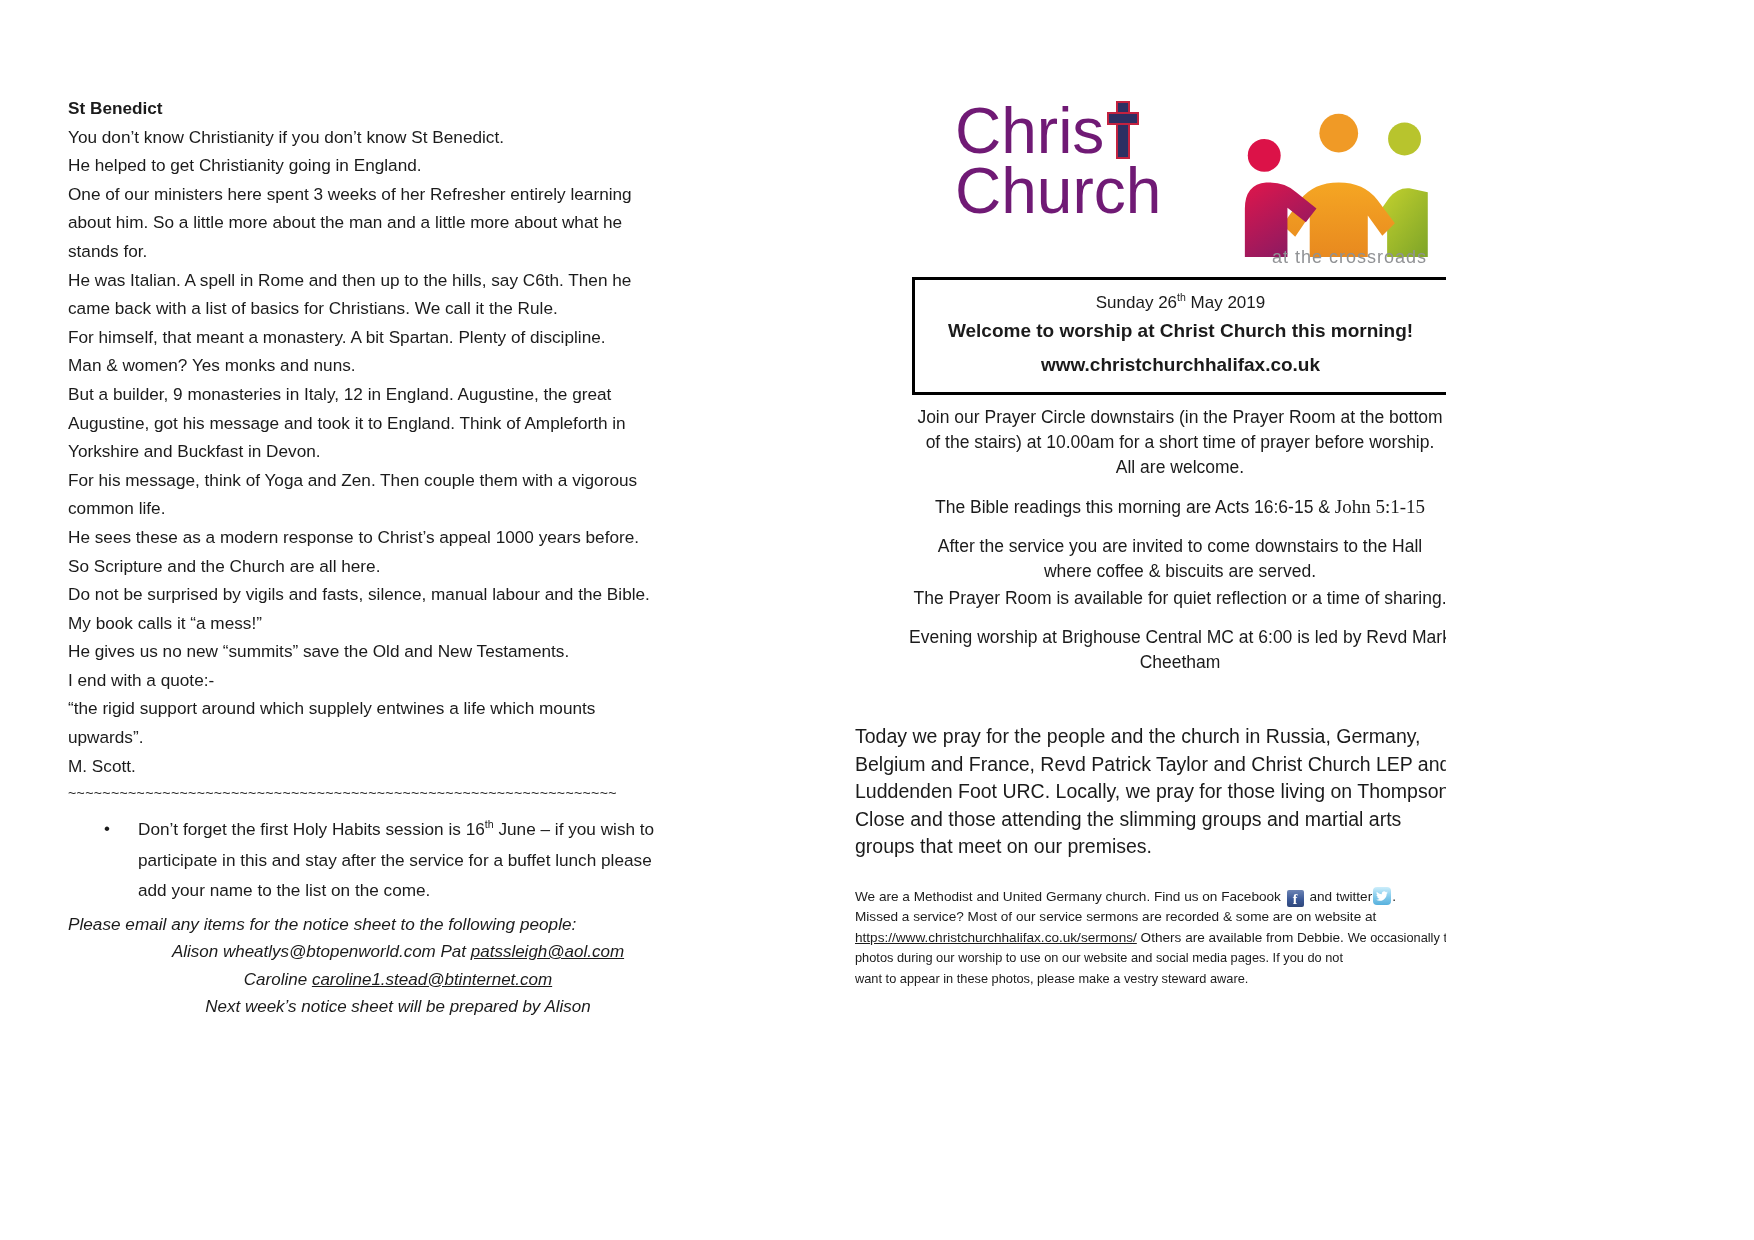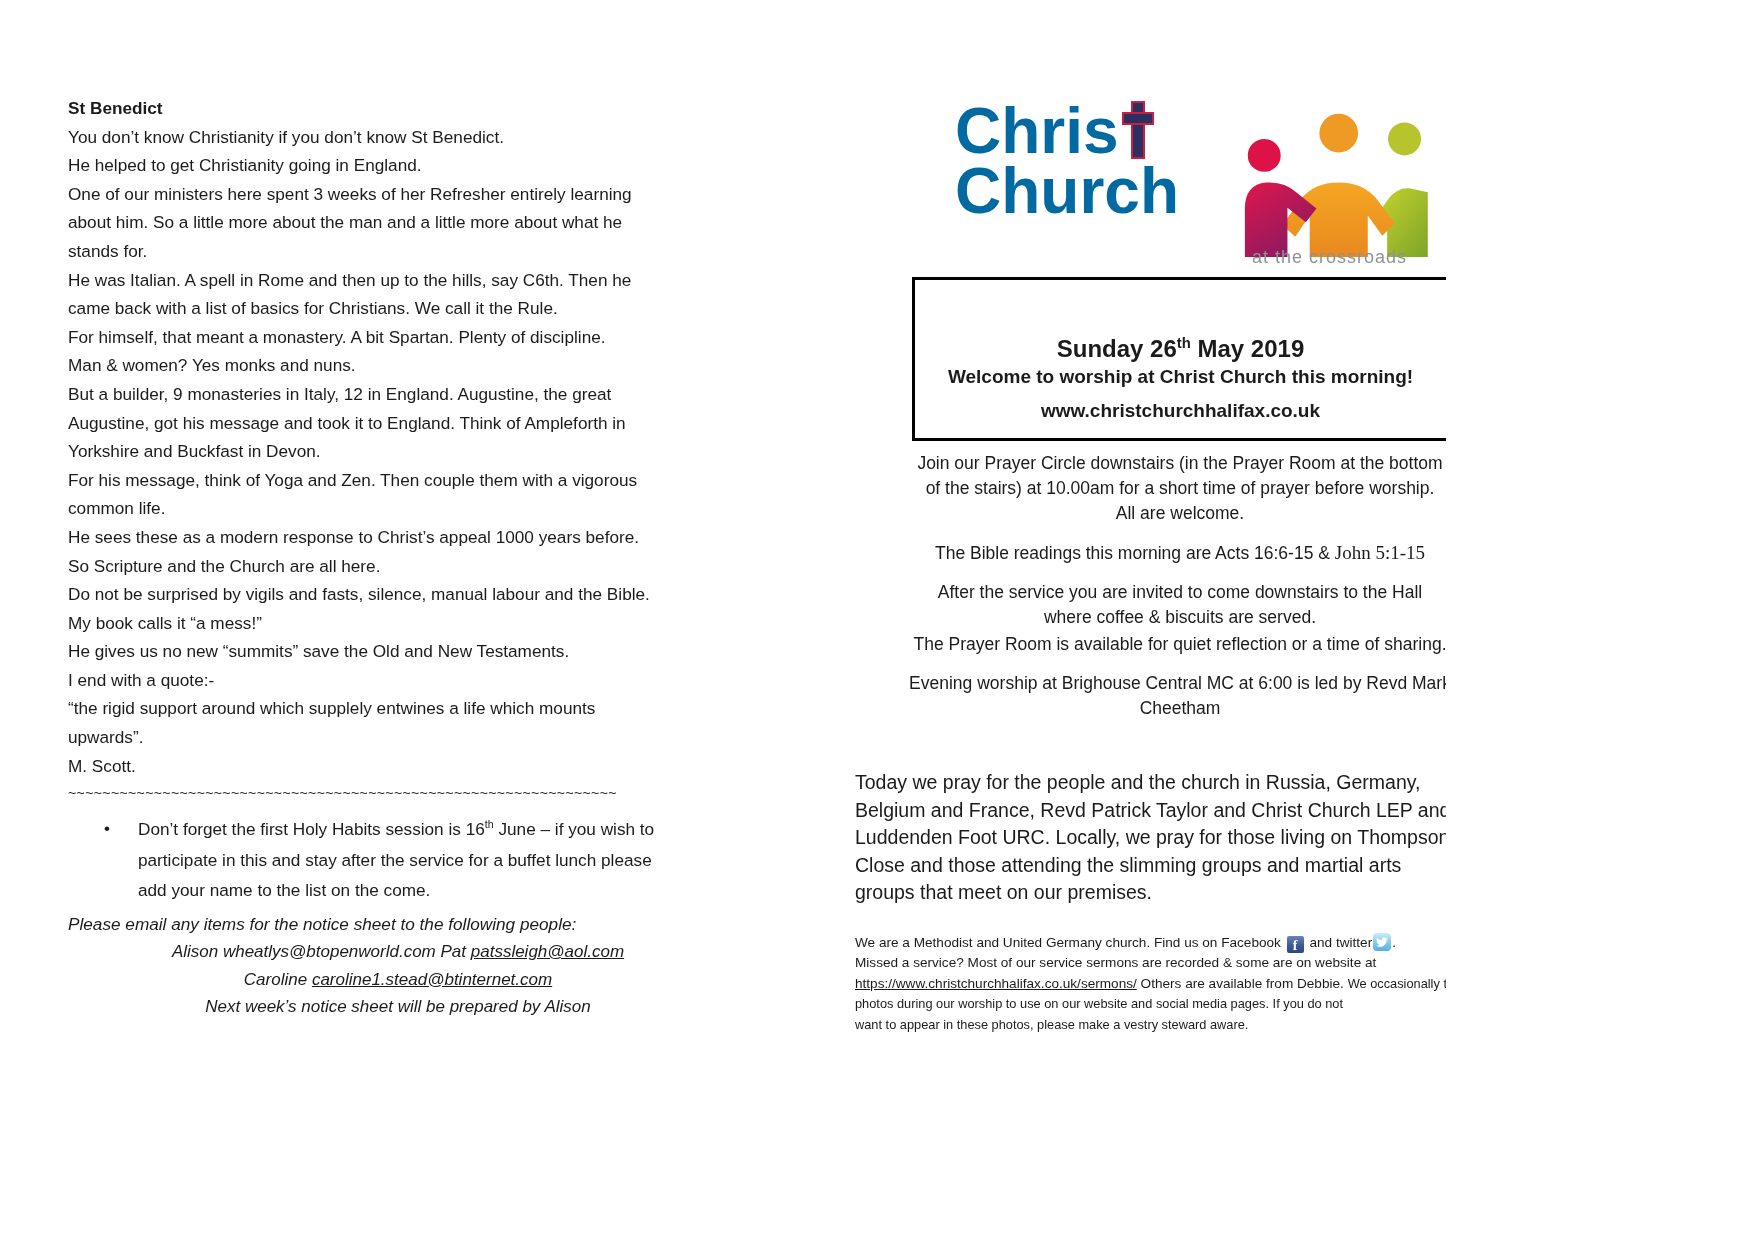--- a/index.html
+++ b/index.html
@@ -14,28 +14,28 @@
   .tilde    { font-size:14px; line-height:18px; margin-top:4px; white-space:nowrap; overflow:hidden; letter-spacing:0.4px; color:#222; }
   .bullet-row { display:flex; margin-top:12px; padding-left:36px; font-size:17.2px; line-height:30.6px; }
   .dot      { width:34px; font-size:17px; }
   sup       { font-size:62%; vertical-align:super; line-height:0; }
   .email-note { font-style:italic; font-size:17.2px; line-height:28px; margin-top:4px; }
   .contact  { font-style:italic; font-size:17px; line-height:27.5px; text-align:center; }
   .ul       { text-decoration:underline; }
   
   .col-right { position:absolute; left:855px; top:95px; width:650px; }
   .logo { position:relative; height:182px; }
-  .logo-text { position:absolute; left:100px; top:2px; color:#0369a1; font-size:64px; line-height:60px; font-weight:700; }
+  .logo-text { position:absolute; left:100px; top:2px; color:#701a75; font-size:64px; line-height:60px; font-weight:400; }
   .cross-t { display:inline-block; position:relative; width:30px; height:56px; margin-left:3px; top:4px; }
   .cross-t .vbar { position:absolute; left:9px; top:0; width:10px; height:54px; background:#2d2f63; border:2px solid #c32240; }
   .cross-t .hbar { position:absolute; left:0; top:11px; width:28px; height:9px; background:#2d2f63; border:2px solid #c32240; }
   .logo-svg { position:absolute; left:378px; top:12px; width:196px; height:150px; }
-  .tagline  { position:absolute; left:372px; top:152px; width:205px; text-align:center; color:#909295; font-size:18px; letter-spacing:1px; }
+  .tagline  { position:absolute; left:392px; top:152px; width:205px; text-align:center; color:#909295; font-size:18px; letter-spacing:1px; }
   .notice-box { box-sizing:border-box; border:3px solid #000; width:537px; margin-left:57px; text-align:center; padding:8px 6px 14px; }
-  .box-l1 { font-weight:bold; font-size:24px; line-height:30px;margin-top:46px; }
+  .box-l1 { font-weight:normal; font-size:17px; line-height:30px; }
   .box-l2 { font-weight:bold; font-size:19px;  line-height:26px; margin-top:0; }
   .box-l3 { font-weight:bold; font-size:19px;  line-height:26px; margin-top:8px; }
   .c  { text-align:center; font-size:17.5px; line-height:25px; margin:10px 0 0; white-space:pre-line; }
   .gap-sm { margin-top:14px; }
   .serif { font-family:"Liberation Serif", serif; font-size:19px; }
   .pray { font-size:19.5px; line-height:27.5px; margin:48px 0 0; white-space:pre-line; }
   .smallprint { margin-top:26px; font-size:13.6px; line-height:20.5px; }
   .xs { font-size:12.8px; }
   .fb { display:inline-block; width:17px; height:17px; border-radius:2px;
         background:linear-gradient(#6d84b4 0%, #3b5998 55%, #2f477a 100%);

